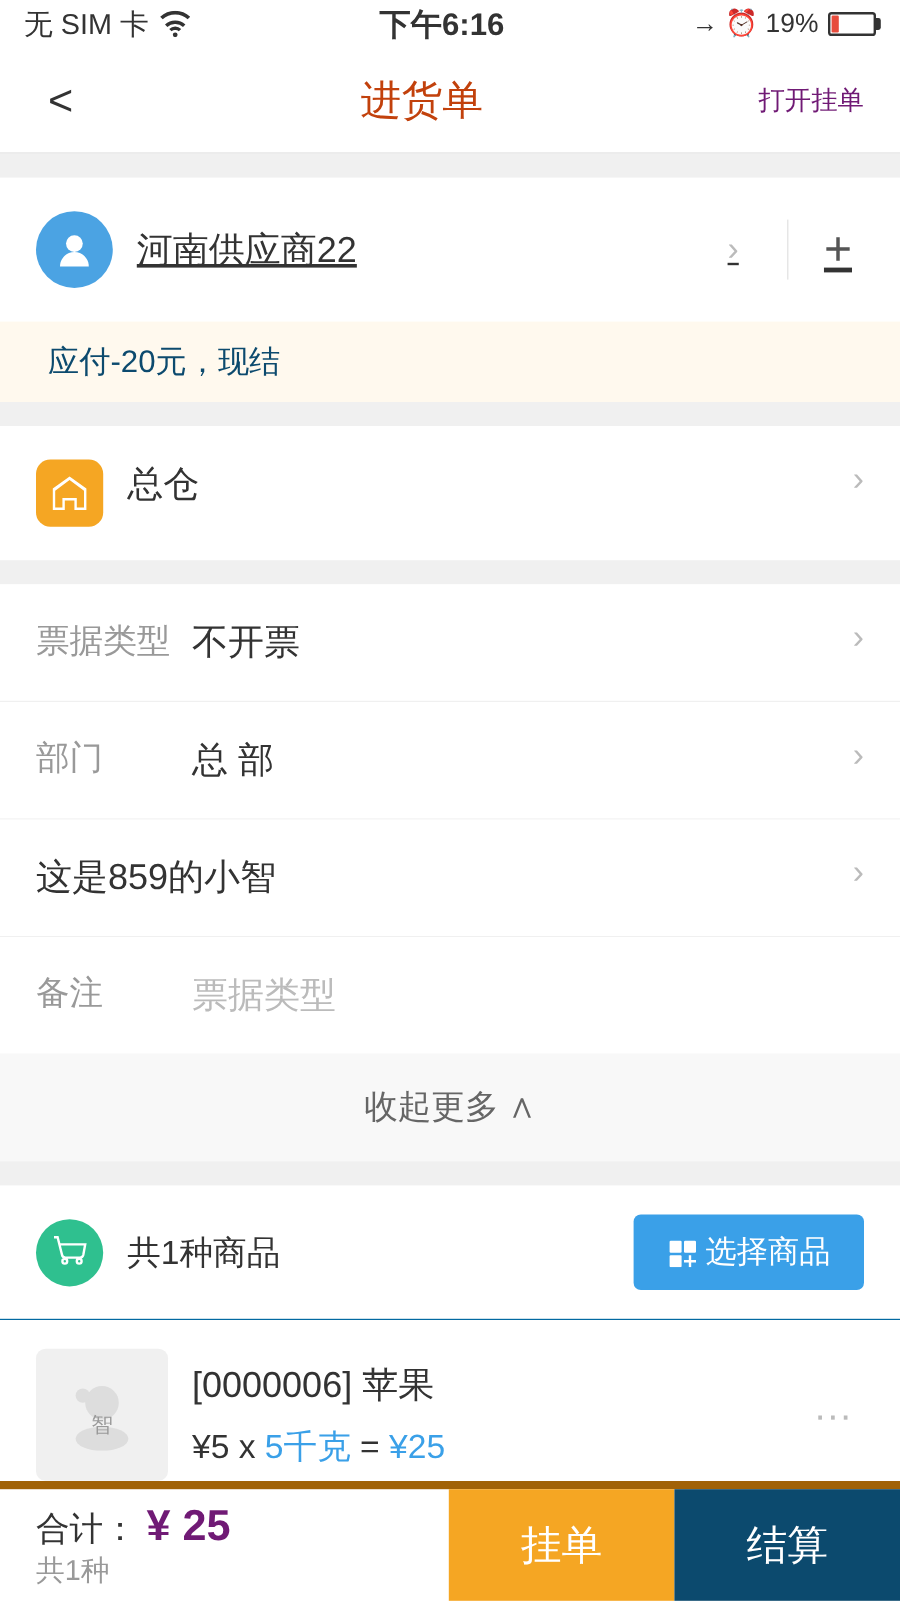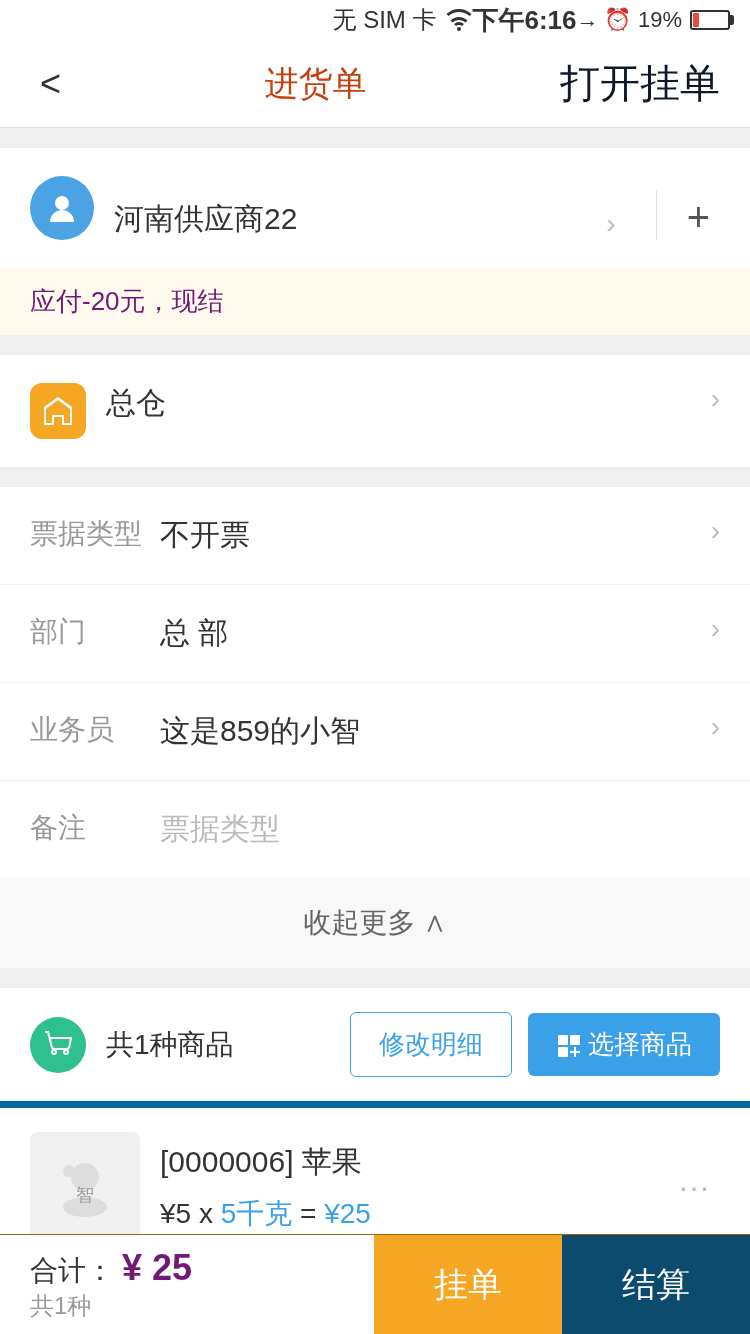--- a/index.html
+++ b/index.html
@@ -13,21 +13,21 @@
       color: #333;
     }
 
     
     .status-bar {
       width: 750px;
       height: 40px;
       background: #fff;
       display: flex;
       align-items: center;
-      justify-content: flex-end;
+      justify-content: space-between;
       padding: 0 20px;
       font-size: 24px;
       color: #333;
     }
     .status-left { display: flex; align-items: center; gap: 8px; }
     .status-center { font-weight: 600; font-size: 26px; }
     .status-right { display: flex; align-items: center; gap: 6px; font-size: 22px; }
     .battery-icon {
       display: inline-block;
       width: 40px;
@@ -74,44 +74,45 @@
       color: #333;
       cursor: pointer;
       padding: 10px;
     }
     .nav-title {
       font-size: 34px;
       font-weight: 500;
       color: #c2410c;
     }
     .nav-action {
-      font-size: 40px;
-      color: #0f172a;
+      font-size: 22px;
+      color: #701a75;
       cursor: pointer;
       text-align: center;
     }
 
     
     .section-gap {
       height: 20px;
       background: #f0f0f0;
     }
 
     
     .card {
       background: #fff;
       margin: 0;
     }
 
     
     .supplier-row {
       display: flex;
-      align-items: flex-end;
+      align-items: center;
       padding: 28px 30px;
       border-bottom: none;
+      text-decoration: underline;
     }
     .supplier-avatar {
       width: 64px;
       height: 64px;
       border-radius: 50%;
       background: #4ba3e3;
       display: flex;
       align-items: center;
       justify-content: center;
       margin-right: 20px;
@@ -137,23 +138,23 @@
     .plus-btn {
       font-size: 40px;
       color: #555;
       cursor: pointer;
       padding: 0 10px;
     }
 
     
     .notice-bar {
       background: #fff9ee;
-      padding: 16px 30px;
+      padding: 16px 40px;
       font-size: 26px;
-      color: #701a75;
+      color: #0c4a6e;
     }
 
     
     .row-item {
       display: flex;
       align-items: flex-start;
       padding: 28px 30px;
       background: #fff;
       border-bottom: 1px solid #f0f0f0;
       cursor: pointer;
@@ -202,21 +203,21 @@
       color: #666;
       cursor: pointer;
     }
 
     
     .products-header {
       background: #fff;
       display: flex;
       align-items: center;
       padding: 24px 30px;
-      border-bottom: 7px solid #0369a1;
+      border-bottom: 1px solid #0369a1;
     }
     .products-icon {
       width: 56px;
       height: 56px;
       border-radius: 50%;
       background: #2fc08f;
       display: flex;
       align-items: center;
       justify-content: center;
       margin-right: 20px;
@@ -294,21 +295,21 @@
     
     .bottom-bar {
       position: fixed;
       bottom: 0;
       left: 0;
       width: 750px;
       height: 100px;
       display: flex;
       align-items: stretch;
       background: #fff;
-      border-top: 1px solid #a16207;
+      border-top: 7px solid #a16207;
     }
     .total-section {
       flex: 1;
       display: flex;
       flex-direction: column;
       justify-content: center;
       padding: 0 30px;
     }
     .total-label {
       font-size: 28px;
@@ -416,21 +417,20 @@
       <span class="row-label">票据类型</span>
       <span class="row-value">不开票</span>
       <span class="row-chevron">›</span>
     </div>
     <div class="row-item">
       <span class="row-label">部门</span>
       <span class="row-value">总 部</span>
       <span class="row-chevron">›</span>
     </div>
     <div class="row-item">
-      <span class="row-label">业务员</span>
       <span class="row-value">这是859的小智</span>
       <span class="row-chevron">›</span>
     </div>
     <div class="row-item">
       <span class="row-label">备注</span>
       <span class="row-value placeholder">票据类型</span>
     </div>
   </div>
 
   <div class="collapse-toggle">收起更多 ∧</div>
@@ -438,21 +438,20 @@
   <div class="section-gap"></div>
 
   <div class="card">
     <div class="products-header">
       <div class="products-icon">
         <svg viewBox="0 0 30 30">
           <path d="M2 2h3l3.6 14.4A3 3 0 0 0 11.5 19h12a3 3 0 0 0 2.9-2.2L28 8H7M11 24a2 2 0 1 0 0-4 2 2 0 0 0 0 4zm12 0a2 2 0 1 0 0-4 2 2 0 0 0 0 4z" stroke="#fff" stroke-width="2" fill="none"></path>
         </svg>
       </div>
       <span class="products-count">共1种商品</span>
-      <button class="btn-outline">修改明细</button>
       <button class="btn-primary">
         <svg viewBox="0 0 24 24">
           <rect x="2" y="2" width="10" height="10" rx="1"></rect>
           <rect x="14" y="2" width="10" height="10" rx="1"></rect>
           <rect x="2" y="14" width="10" height="10" rx="1"></rect>
           <path d="M14 19h10M19 14v10" stroke="#fff" stroke-width="2"></path>
         </svg>
         <span>选择商品</span>
       </button>
     </div>

